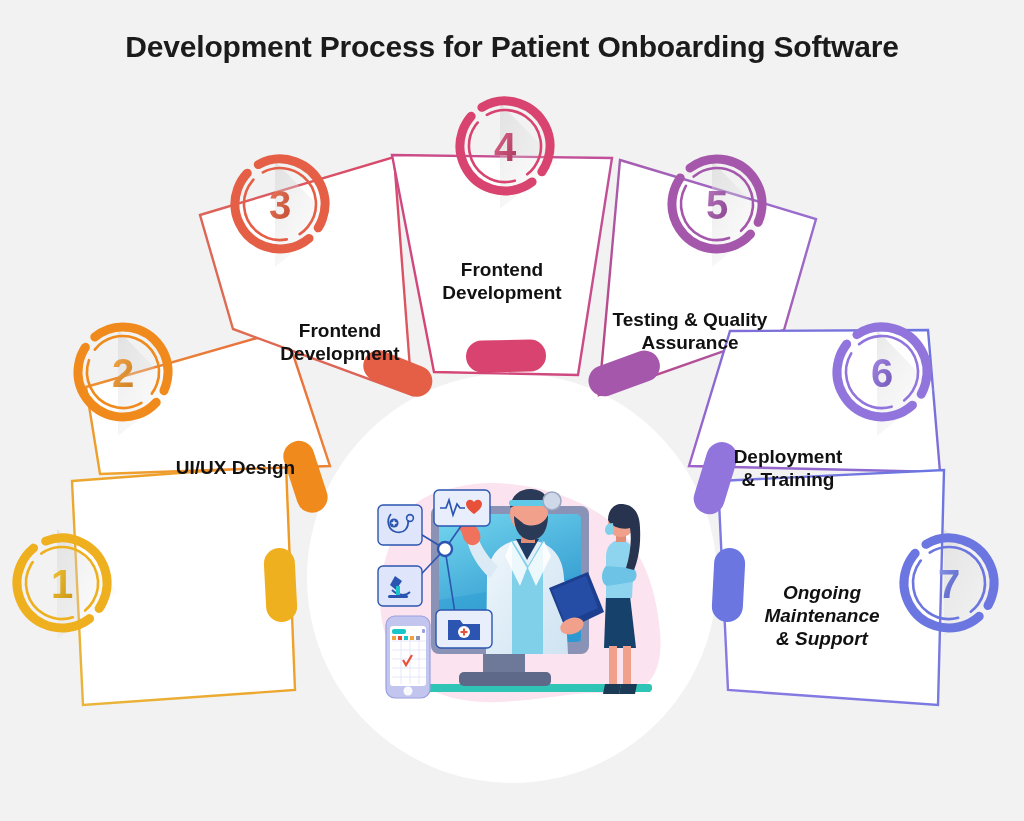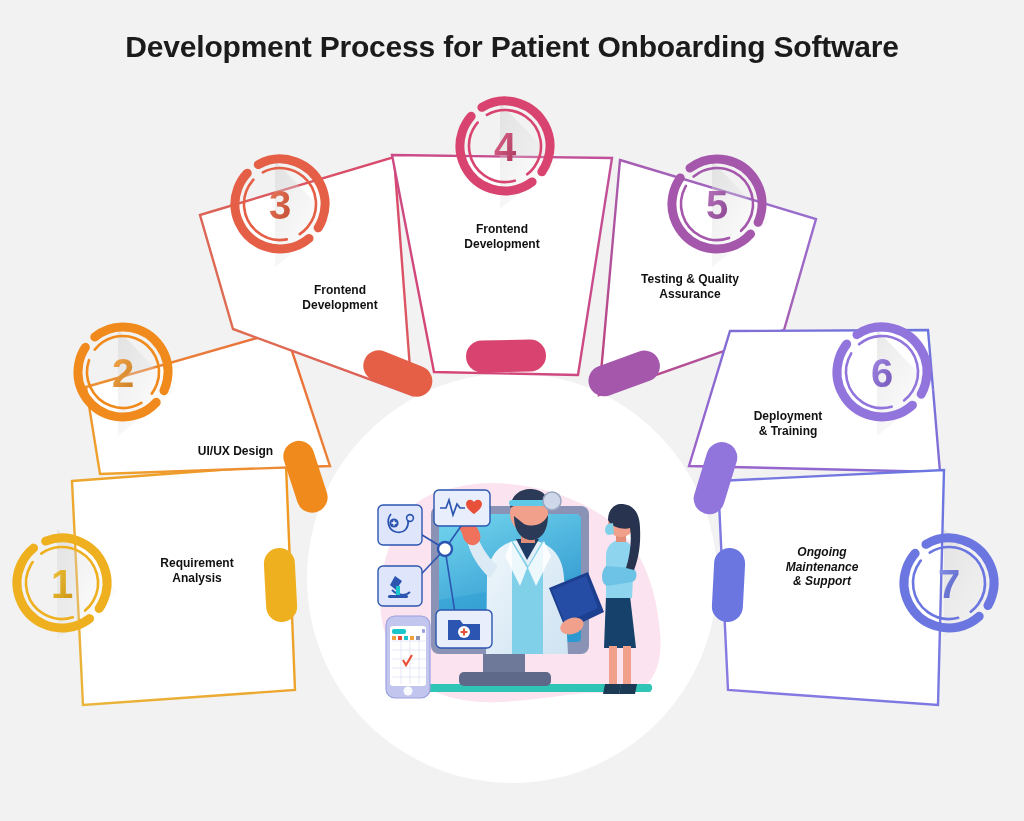--- a/index.html
+++ b/index.html
@@ -17,26 +17,27 @@
     text-align:center;
     font-size:30px;font-weight:bold;color:#1b1b1b;
     letter-spacing:-0.2px;
     font-family:"Liberation Sans", sans-serif;
   }
   svg#diagram{position:absolute;left:0;top:0;width:1024px;height:821px;}
   .card-label{
     position:absolute;
     text-align:center;
     color:#111111;
-    font-size:12px;
+    font-size:19px;
     font-weight:bold;
     line-height:1.22;
     font-family:"Liberation Sans", sans-serif;
     white-space:pre-line;
     pointer-events:none;
+    margin-top:36px;
   }
   .step-num{
     font-family:"Liberation Sans", sans-serif;
     font-weight:bold;
     font-size:40px;
   }
 </style>
 </head>
 <body>
 
@@ -353,24 +354,22 @@
         <rect x="398" y="636" width="4" height="4" fill="#e8503a"></rect>
         <rect x="404" y="636" width="4" height="4" fill="#18c5c9"></rect>
         <rect x="410" y="636" width="4" height="4" fill="#f2a23c"></rect>
         <rect x="416" y="636" width="4" height="4" fill="#8a93b5"></rect>
         <path d="M 403 660 l 3 5 l 6 -10" fill="none" stroke="#e8503a" stroke-width="2.2"></path>
         <circle cx="408" cy="691" r="4.5" fill="#ffffff" opacity="0.9"></circle>
       </g>
     </g>
   </svg>
 
-  <div class="card-label" style="left:112px;top:556px;width:170px;">Requirement
-Analysis</div>
-
-  <div class="card-label" style="left:138px;top:444px;width:195px;">UI/UX Design</div>
+
+  <div class="card-label" style="left:138px;top:420px;width:195px;">UI/UX Design</div>
 
   <div class="card-label" style="left:240px;top:283px;width:200px;">Frontend
 Development</div>
 
   <div class="card-label" style="left:404px;top:222px;width:196px;">Frontend
 Development</div>
 
   <div class="card-label" style="left:692px;top:409px;width:192px;">Deployment
 &amp; Training</div>
 

